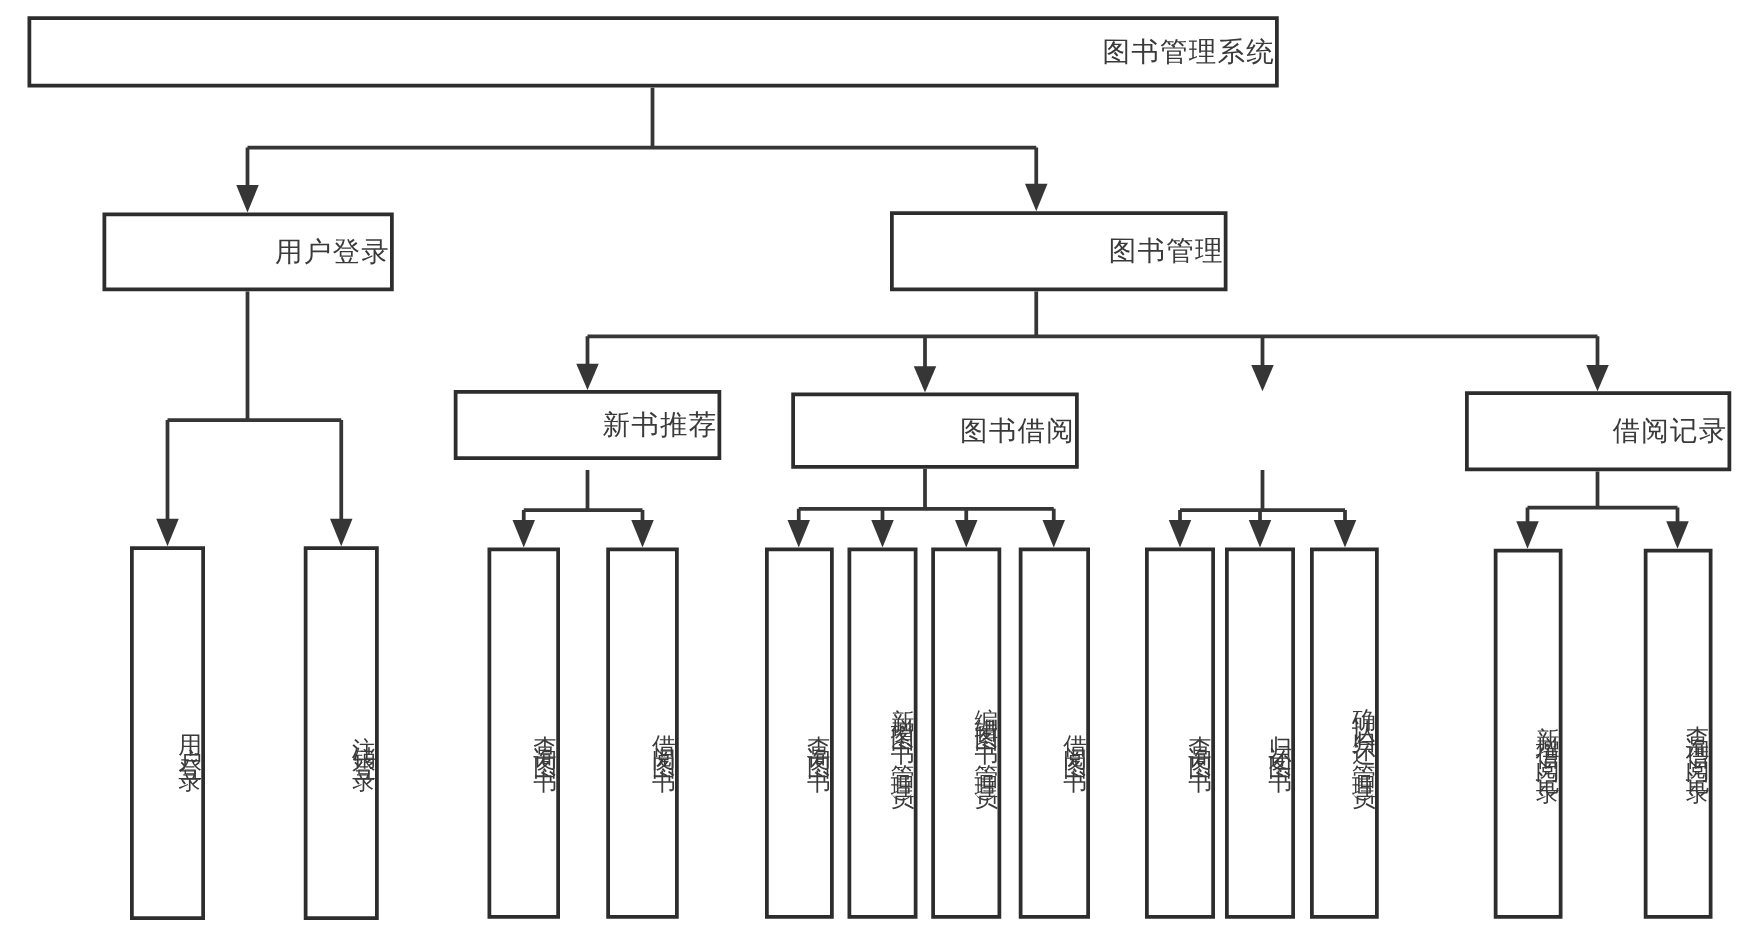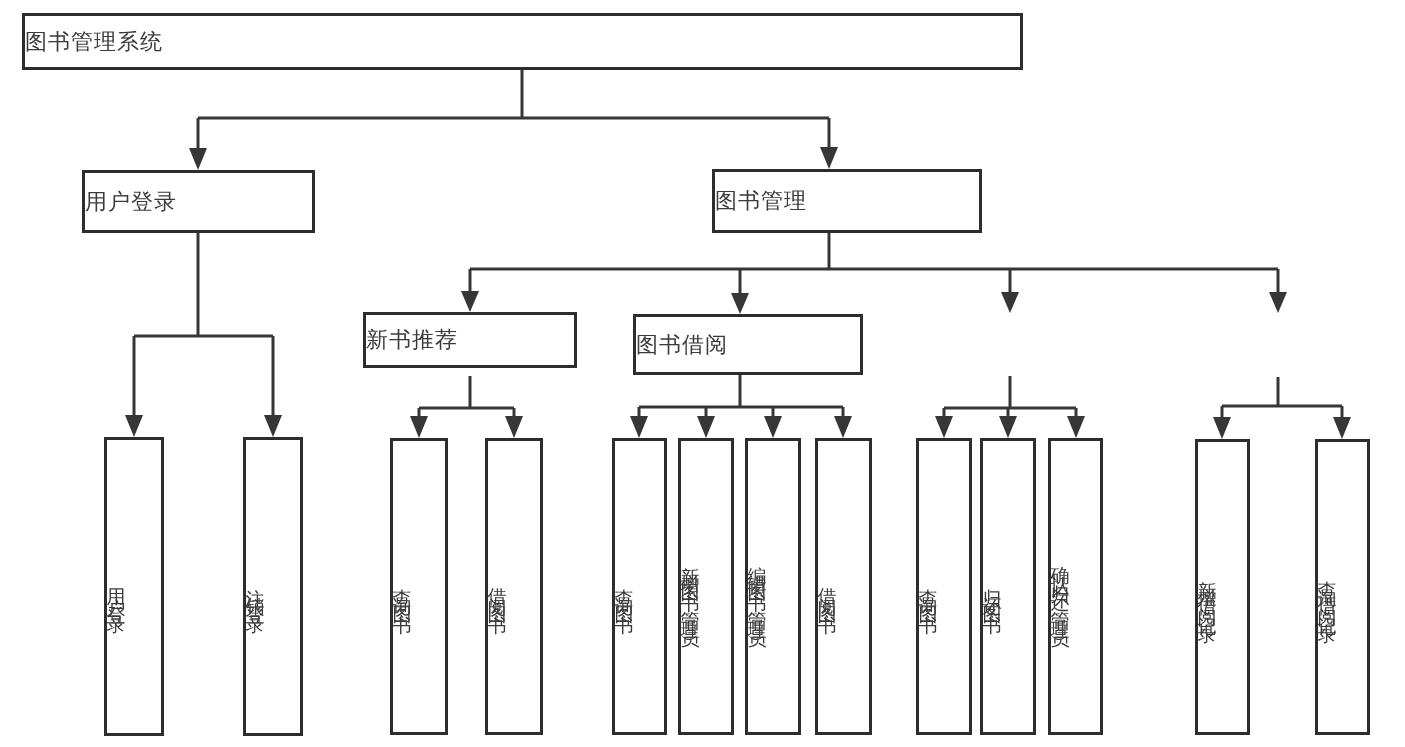--- a/index.html
+++ b/index.html
@@ -9,21 +9,21 @@
     background:#ffffff;
     font-family:"DejaVu Sans","Liberation Sans",sans-serif;
     overflow:hidden;
   }
   #wires{position:absolute;left:0;top:0;z-index:1;}
   .node{
     position:absolute;
     box-sizing:border-box;
     border:3px solid #2d2d2d;
     background:#ffffff;
-    display:flex;align-items:center;justify-content:flex-start;
+    display:flex;align-items:center;justify-content:flex-end;
     z-index:2;
     color:#3a3a3a;
   }
   .node-h{font-size:22px;letter-spacing:1px;}
   .node-v{font-size:19px;}
   .node-v .vtext{
     writing-mode:vertical-rl;
     text-orientation:mixed;
     letter-spacing:9px;
     line-height:1;
@@ -97,20 +97,23 @@
   <div class="node node-h" style="left:712px;top:169px;width:270px;height:64px;">
     <span>图书管理</span>
   </div>
 
   <div class="node node-h" style="left:363px;top:312px;width:214px;height:56px;">
     <span>新书推荐</span>
   </div>
   <div class="node node-h" style="left:633px;top:314px;width:230px;height:61px;">
     <span>图书借阅</span>
   </div>
+  <div class="node node-h" style="left:1172px;top:313px;width:213px;height:64px;">
+    <span>借阅记录</span>
+  </div>
 
   <div class="node node-v" style="left:104px;top:437px;width:60px;height:299px;">
     <span class="vtext">用户登录</span>
   </div>
   <div class="node node-v" style="left:243px;top:437px;width:60px;height:299px;">
     <span class="vtext">注销登录</span>
   </div>
 
   <div class="node node-v" style="left:390px;top:438px;width:58px;height:297px;">
     <span class="vtext">查询图书</span>

